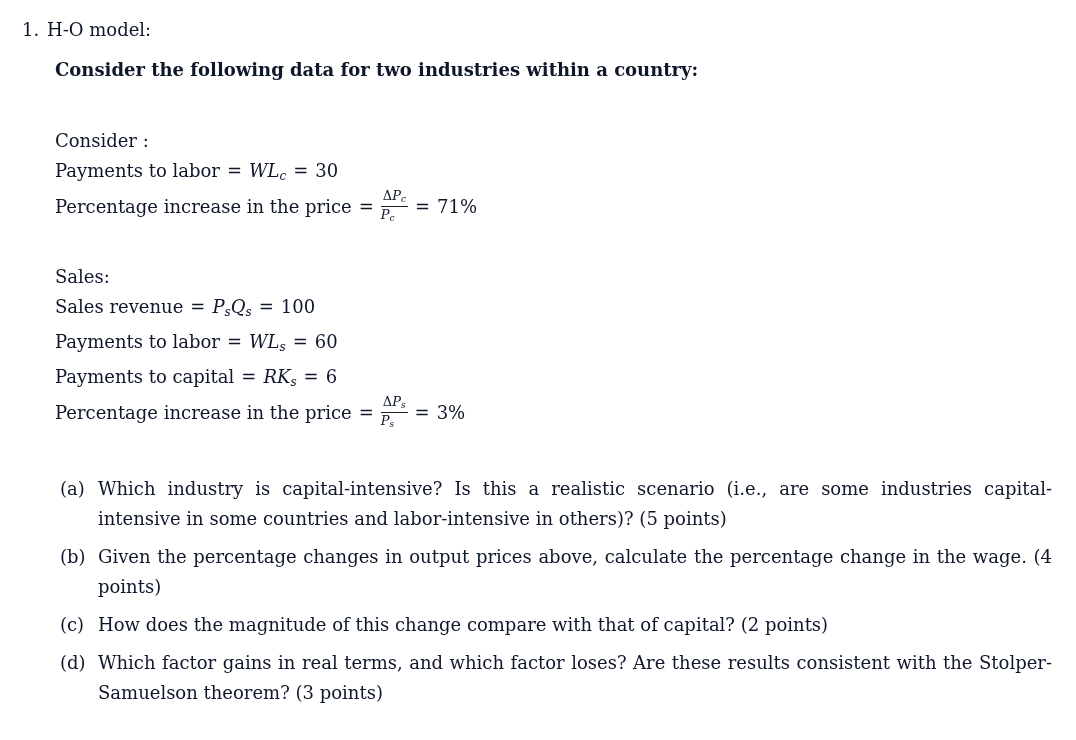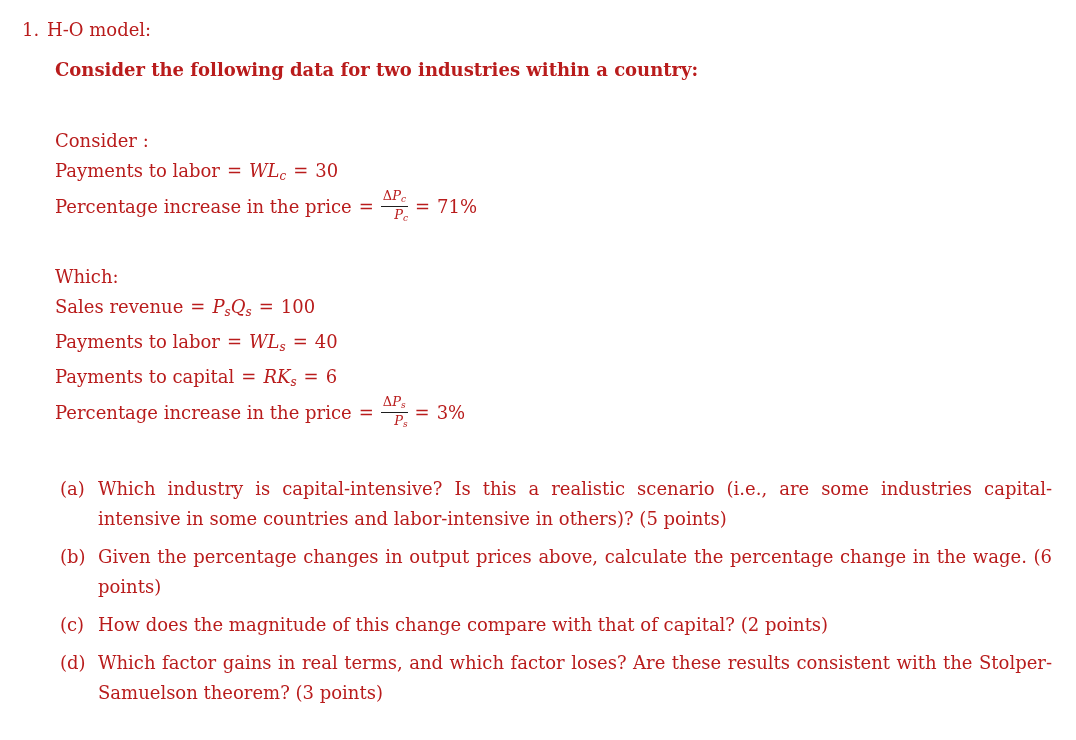--- a/index.html
+++ b/index.html
@@ -5,21 +5,21 @@
   html, body {
     margin: 0;
     padding: 0;
     background: #ffffff;
   }
   .page {
     position: relative;
     width: 1076px;
     height: 740px;
     background: #ffffff;
-    color: #b91c1c;
+    color: #0f172a;
     font-family: "DejaVu Serif", "Liberation Serif", serif;
     font-size: 18px;
     overflow: hidden;
   }
   
   .problem-header {
     padding-top: 18px;
     margin-left: 22px;
     line-height: 24px;
   }
@@ -47,21 +47,21 @@
   .eq { margin: 0 7px; }
   .mvar, .msub, .fvar, .ffsub { font-style: italic; }
   .msub {
     font-size: 12px;
     vertical-align: -3px;
   }
   
   .frac {
     display: inline-block;
     vertical-align: middle;
-    text-align: right;
+    text-align: left;
     font-size: 13px;
     line-height: 1.1;
     position: relative;
     top: -2px;
   }
   .fnum {
     display: block;
     border-bottom: 1.2px solid #1e1e1e;
     padding: 0 2px 1px 2px;
   }
@@ -113,47 +113,47 @@
       <span>Payments to labor</span><span class="eq">=</span><span><span class="mvar">WL</span><span class="msub">c</span></span><span class="eq">=</span><span>30</span>
     </div>
 
 
     <div class="data-line">
       <span>Percentage increase in the price</span><span class="eq">=</span><span class="frac"><span class="fnum"><span class="delta">Δ</span><span class="fvar">P</span><span class="ffsub">c</span></span><span class="fden"><span class="fvar">P</span><span class="ffsub">c</span></span></span><span class="eq">=</span><span>71%</span>
     </div>
   </div>
 
   <div class="data-block shoes">
-    <div class="block-heading">Which:</div>
+    <div class="block-heading">Sales:</div>
 
     <div class="data-line">
       <span>Sales revenue</span><span class="eq">=</span><span><span class="mvar">P</span><span class="msub">s</span><span class="mvar">Q</span><span class="msub">s</span></span><span class="eq">=</span><span>100</span>
     </div>
 
     <div class="data-line">
-      <span>Payments to labor</span><span class="eq">=</span><span><span class="mvar">WL</span><span class="msub">s</span></span><span class="eq">=</span><span>40</span>
+      <span>Payments to labor</span><span class="eq">=</span><span><span class="mvar">WL</span><span class="msub">s</span></span><span class="eq">=</span><span>60</span>
     </div>
 
     <div class="data-line">
       <span>Payments to capital</span><span class="eq">=</span><span><span class="mvar">RK</span><span class="msub">s</span></span><span class="eq">=</span><span>6</span>
     </div>
 
     <div class="data-line">
       <span>Percentage increase in the price</span><span class="eq">=</span><span class="frac"><span class="fnum"><span class="delta">Δ</span><span class="fvar">P</span><span class="ffsub">s</span></span><span class="fden"><span class="fvar">P</span><span class="ffsub">s</span></span></span><span class="eq">=</span><span>3%</span>
     </div>
   </div>
 
   <div class="questions">
     <div class="question">
       <span class="qlabel">(a)</span>
       <div class="qtext">Which industry is capital-intensive? Is this a realistic scenario (i.e., are some industries capital-intensive in some countries and labor-intensive in others)? (5 points)</div>
     </div>
     <div class="question">
       <span class="qlabel">(b)</span>
-      <div class="qtext">Given the percentage changes in output prices above, calculate the percentage change in the wage. (6 points)</div>
+      <div class="qtext">Given the percentage changes in output prices above, calculate the percentage change in the wage. (4 points)</div>
     </div>
     <div class="question">
       <span class="qlabel">(c)</span>
       <div class="qtext">How does the magnitude of this change compare with that of capital? (2 points)</div>
     </div>
     <div class="question">
       <span class="qlabel">(d)</span>
       <div class="qtext">Which factor gains in real terms, and which factor loses? Are these results consistent with the Stolper-Samuelson theorem? (3 points)</div>
     </div>
   </div>

